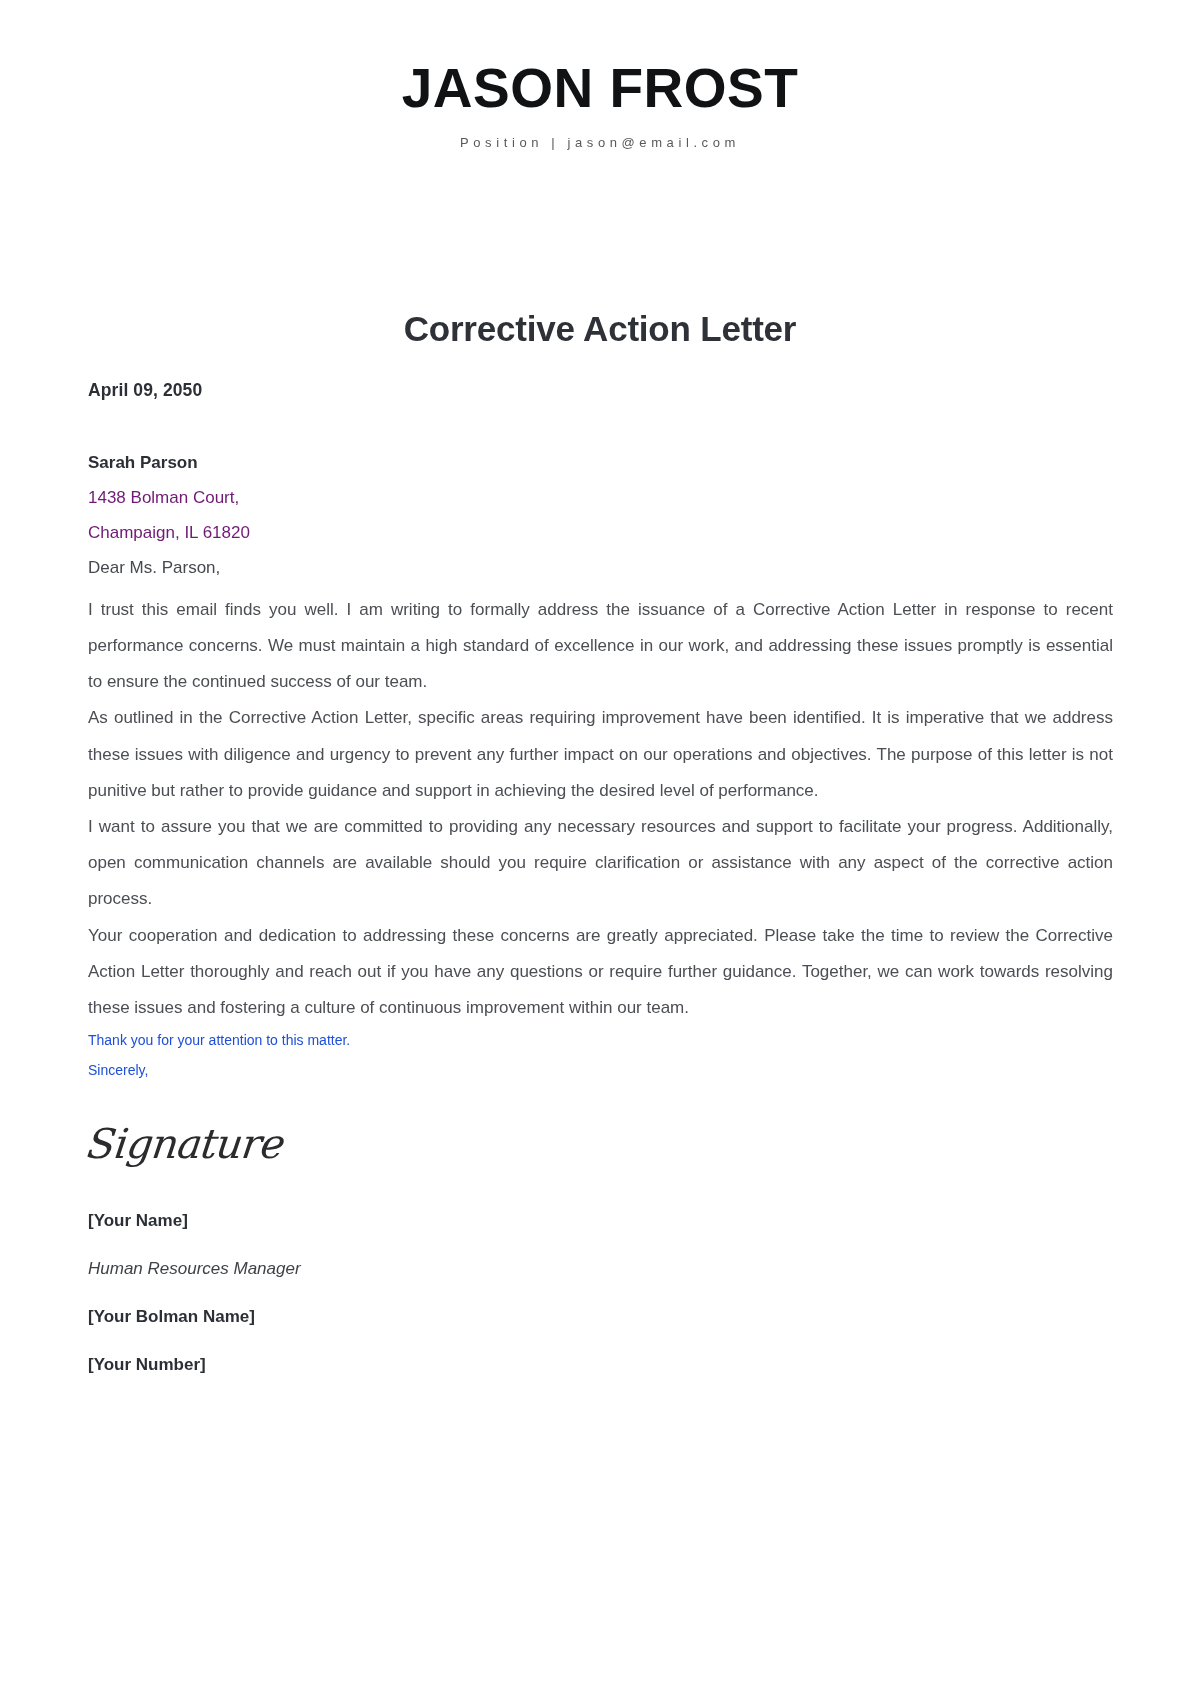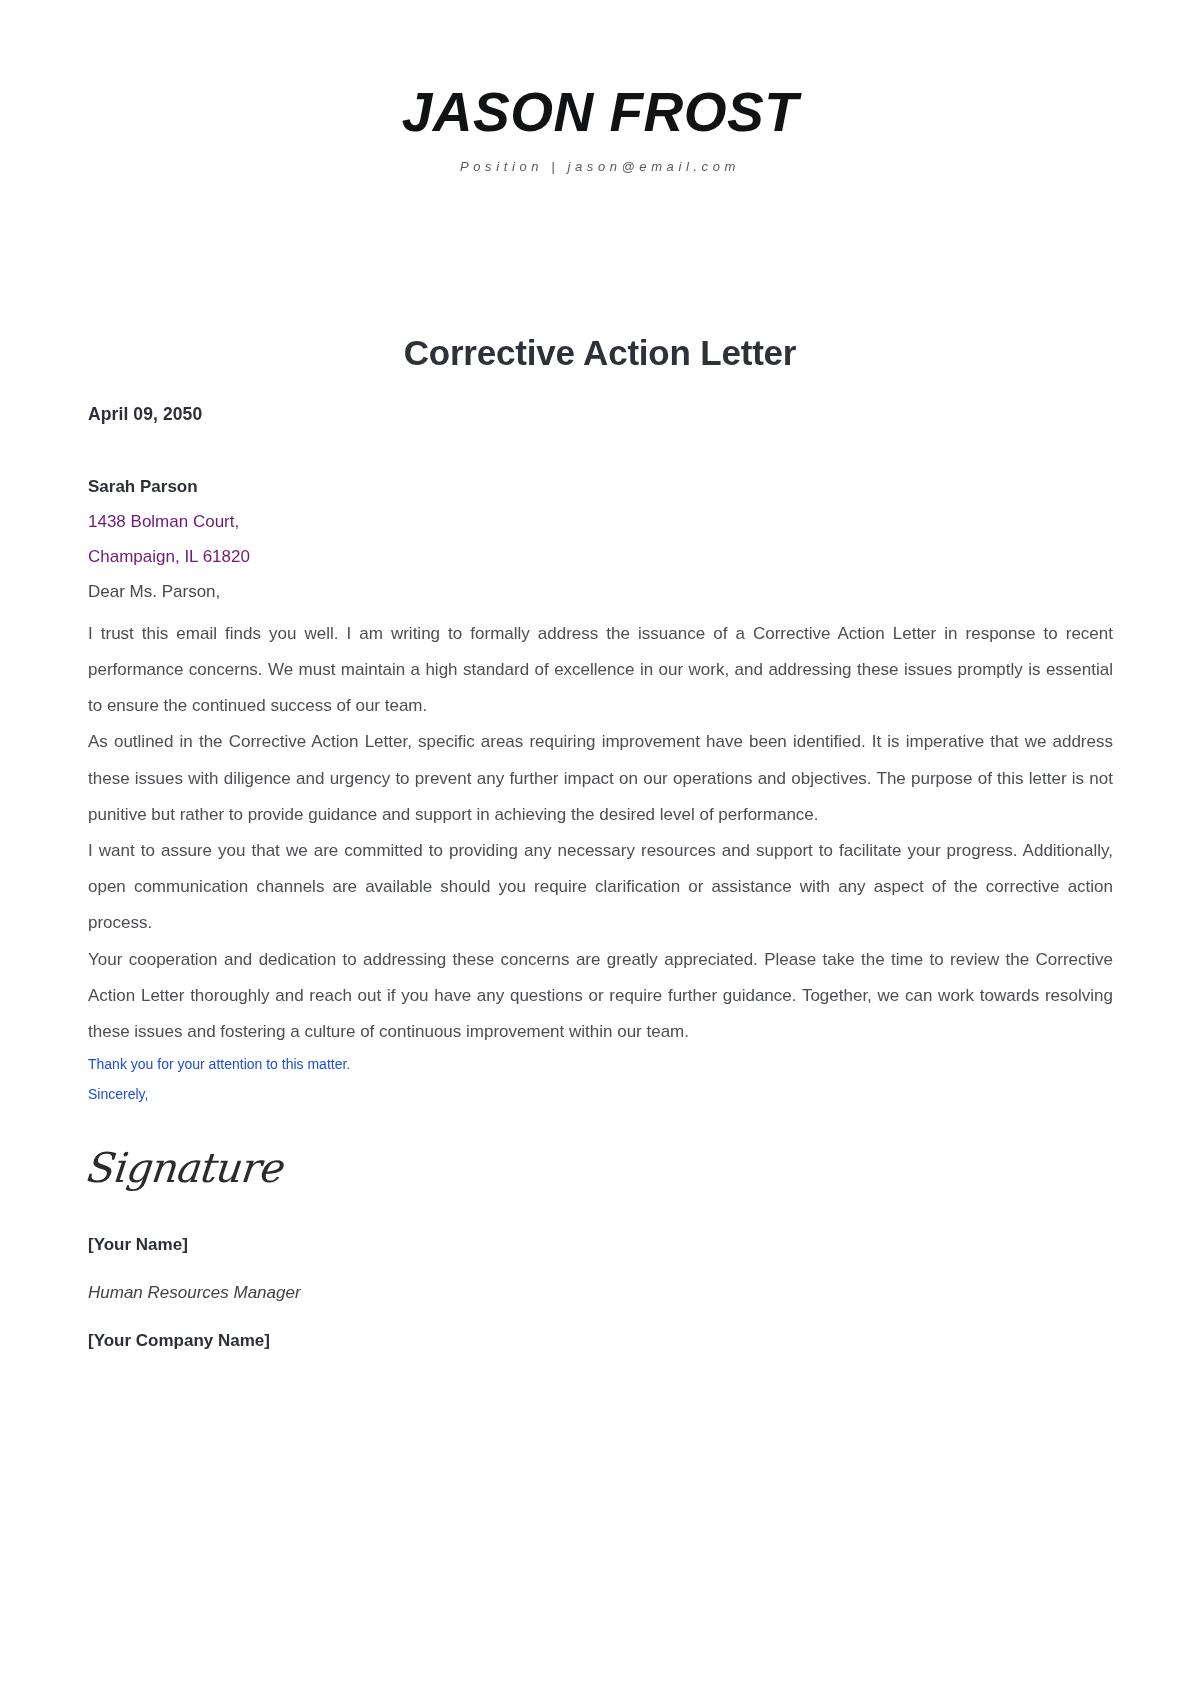--- a/index.html
+++ b/index.html
@@ -18,23 +18,22 @@
   .page {
     position: relative;
     width: 1200px;
     height: 1700px;
     background: #ffffff;
     box-sizing: border-box;
   }
 
   
   .letterhead {
-    padding-top: 84px;
+    padding-top: 60px;
     text-align: center;
-    font-style: italic;
   }
   .lh-name {
     font-size: 55px;
     font-weight: 700;
     letter-spacing: 0.5px;
     color: #111214;
     line-height: 1.05;
     margin: 0;
     font-family: "Liberation Sans", sans-serif;
   }
@@ -175,17 +174,18 @@
     <div class="plain-line">Thank you for your attention to this matter.</div>
     <div class="plain-line">Sincerely,</div>
 
     <div class="signature-wrap">
       <span class="signature-text">Signature</span>
     </div>
 
     <div class="signoff">
       <div class="signoff-line bold">[Your Name]</div>
       <div class="signoff-line italic">Human Resources Manager</div>
-      <div class="signoff-line bold">[Your Company Name]</div>
+      <div class="signoff-line bold">[Your Bolman Name]</div>
+      <div class="signoff-line bold">[Your Number]</div>
     </div>
 
   </section>
 </div>
 
 </body></html>

